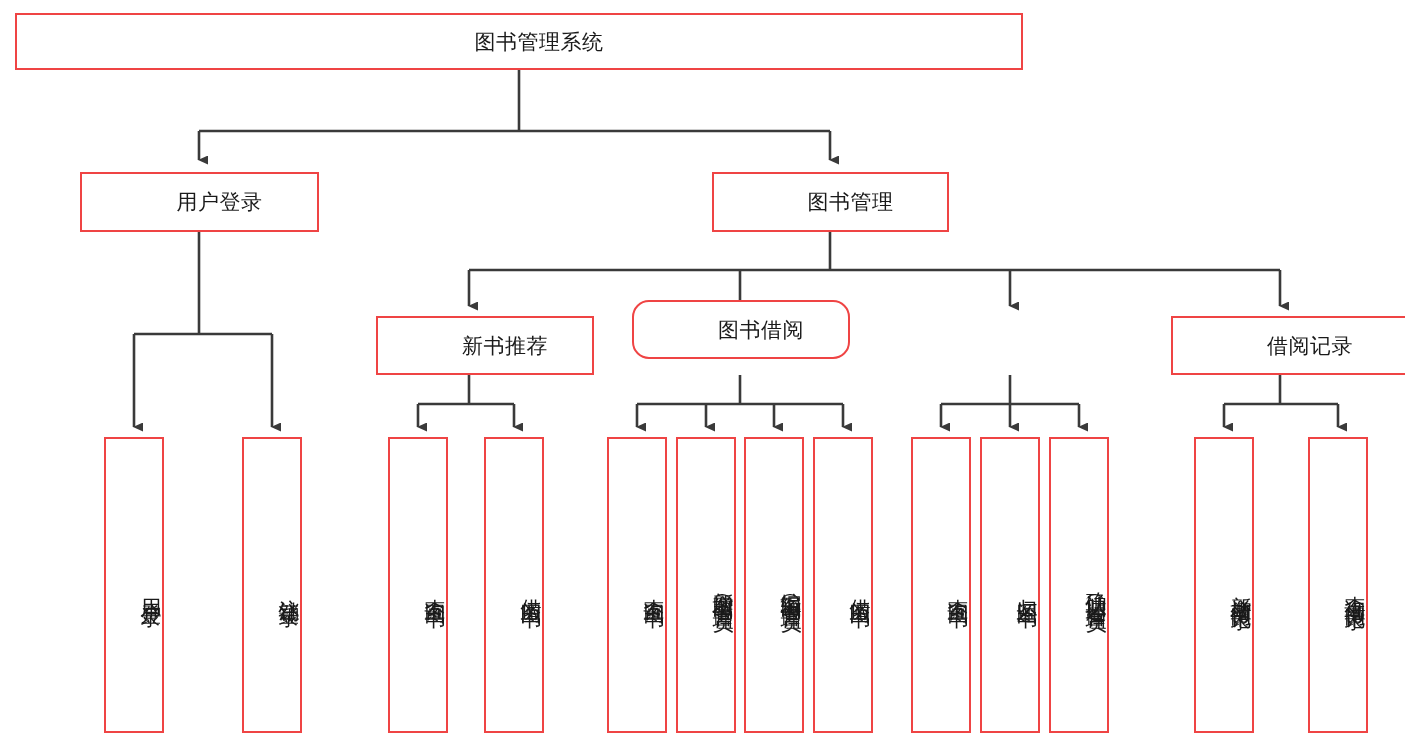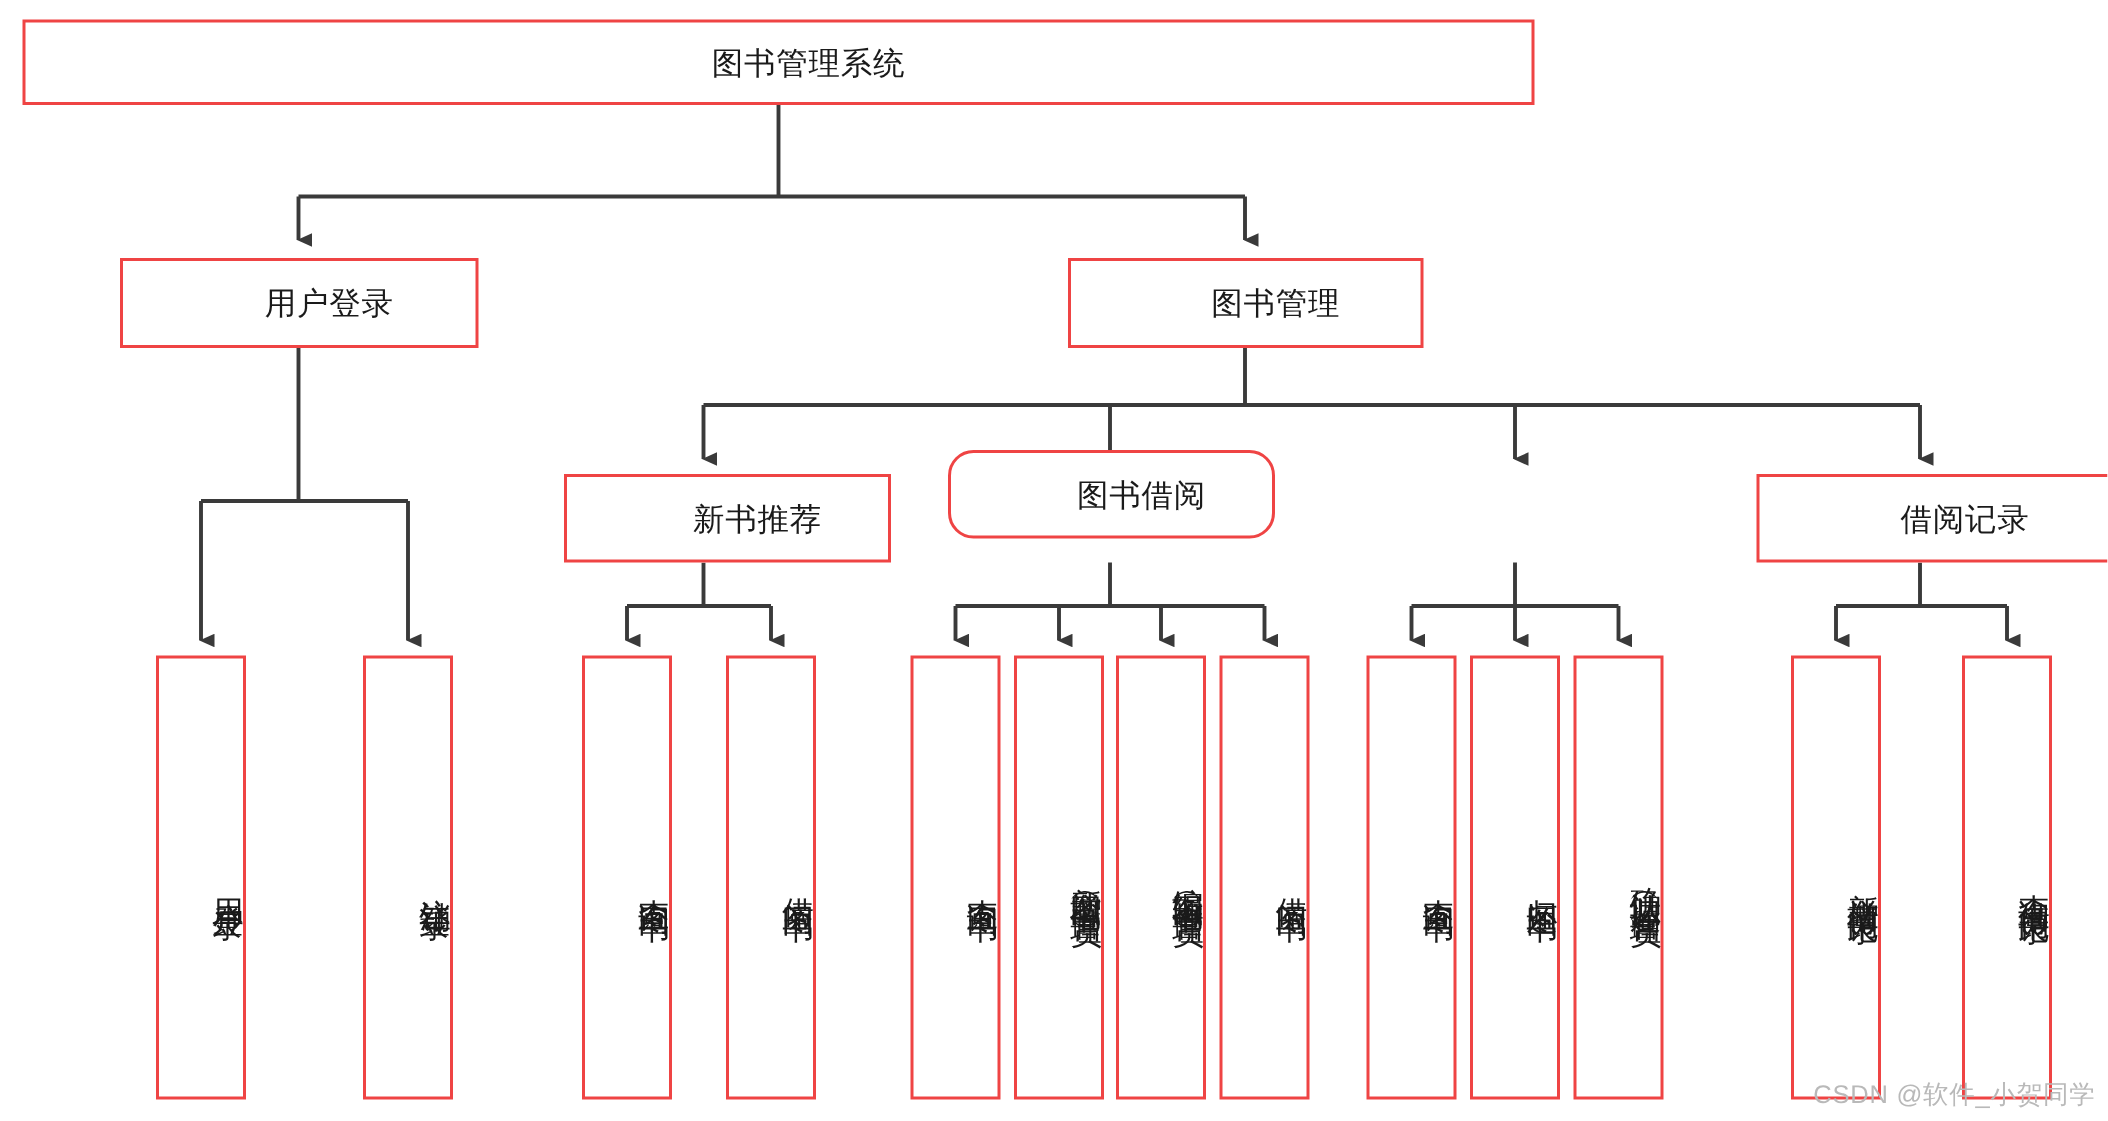--- a/index.html
+++ b/index.html
@@ -180,15 +180,14 @@
     <span class="node-label">确认归还（管理员）</span>
   </div>
 
   <div class="node vertical" style="left:1194px; top:437px; width:60px; height:296px;">
     <span class="node-label">新增借阅记录</span>
   </div>
   <div class="node vertical" style="left:1308px; top:437px; width:60px; height:296px;">
     <span class="node-label">查询借阅记录</span>
   </div>
 
-  <div id="watermark">CSDN @软件_小贺同学</div>
 
 </div>
 
 </body></html>

